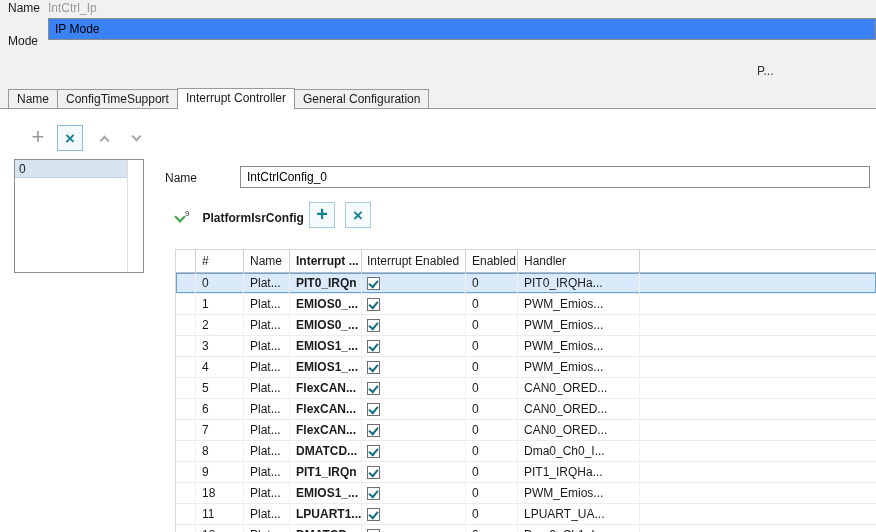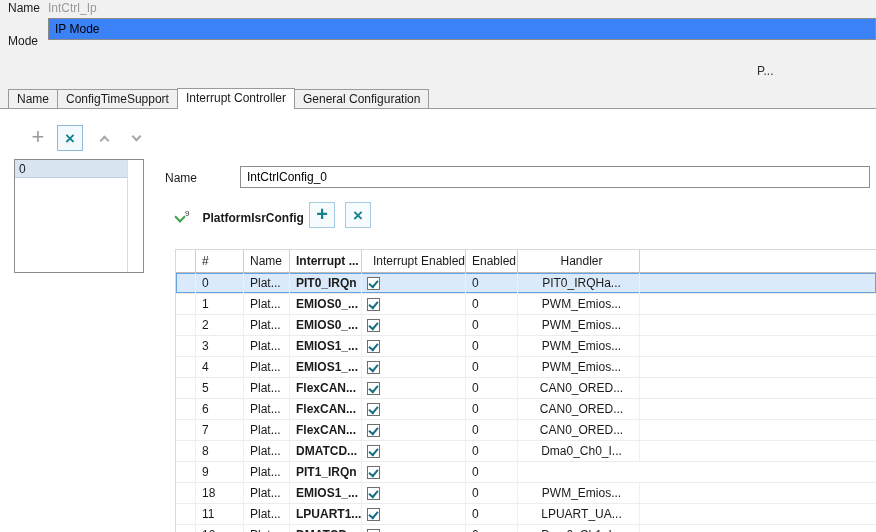--- a/index.html
+++ b/index.html
@@ -69,23 +69,23 @@
                border-left:1px solid #d9d9d9; border-top:1px solid #d9d9d9; background:#fff; }
   .thead { display:flex; height:23px; border-bottom:1px solid #bcbcbc; }
   .hcell { line-height:22px; padding-left:6px; border-right:1px solid #cfcfcf; white-space:nowrap; overflow:hidden; }
   .trow { display:flex; height:21px; border-bottom:1px solid #ececec; position:relative; background:#fff; }
   .trow.selected { background:#dbeafb; box-shadow:inset 0 0 0 1px #66a3de; }
   .cell { line-height:20px; padding-left:6px; border-right:1px solid #f0f0f0; white-space:nowrap; overflow:hidden; }
   .c-sel { width:20px; padding-left:0; }
   .c-idx { width:48px; }
   .c-name { width:46px; }
   .c-intr { width:72px;font-weight:bold; }
-  .c-en { width:104px; display:flex; align-items:center; padding-left:5px;text-align:right; }
+  .c-en { width:104px; display:flex; align-items:center; padding-left:5px; }
   .c-prio { width:52px; }
-  .c-handler { width:122px;text-align:center; }
+  .c-handler { width:122px; }
   .c-fill { flex:1; border-right:none; }
 
   .checkbox { width:13px; height:13px; border:1px solid #6e6e6e; background:#fff;
               position:relative; display:inline-block; }
   .checkbox.checked::after { content:""; position:absolute; left:1px; top:2px; width:7px; height:4px;
               border-left:2px solid #176f86; border-bottom:2px solid #176f86; transform:rotate(-50deg); }
 </style>
 </head>
 <body>
 
@@ -264,20 +264,21 @@
   </div>
           <div class="trow">
     <div class="cell c-sel"></div>
     <div class="cell c-idx">9</div>
     <div class="cell c-name">Plat...</div>
     <div class="cell c-intr">PIT1_IRQn</div>
     <div class="cell c-en">
       <span class="checkbox checked"></span>
     </div>
     <div class="cell c-prio">0</div>
+    <div class="cell c-handler">PIT1_IRQHa...</div>
     <div class="cell c-fill"></div>
   </div>
           <div class="trow">
     <div class="cell c-sel"></div>
     <div class="cell c-idx">18</div>
     <div class="cell c-name">Plat...</div>
     <div class="cell c-intr">EMIOS1_...</div>
     <div class="cell c-en">
       <span class="checkbox checked"></span>
     </div>

